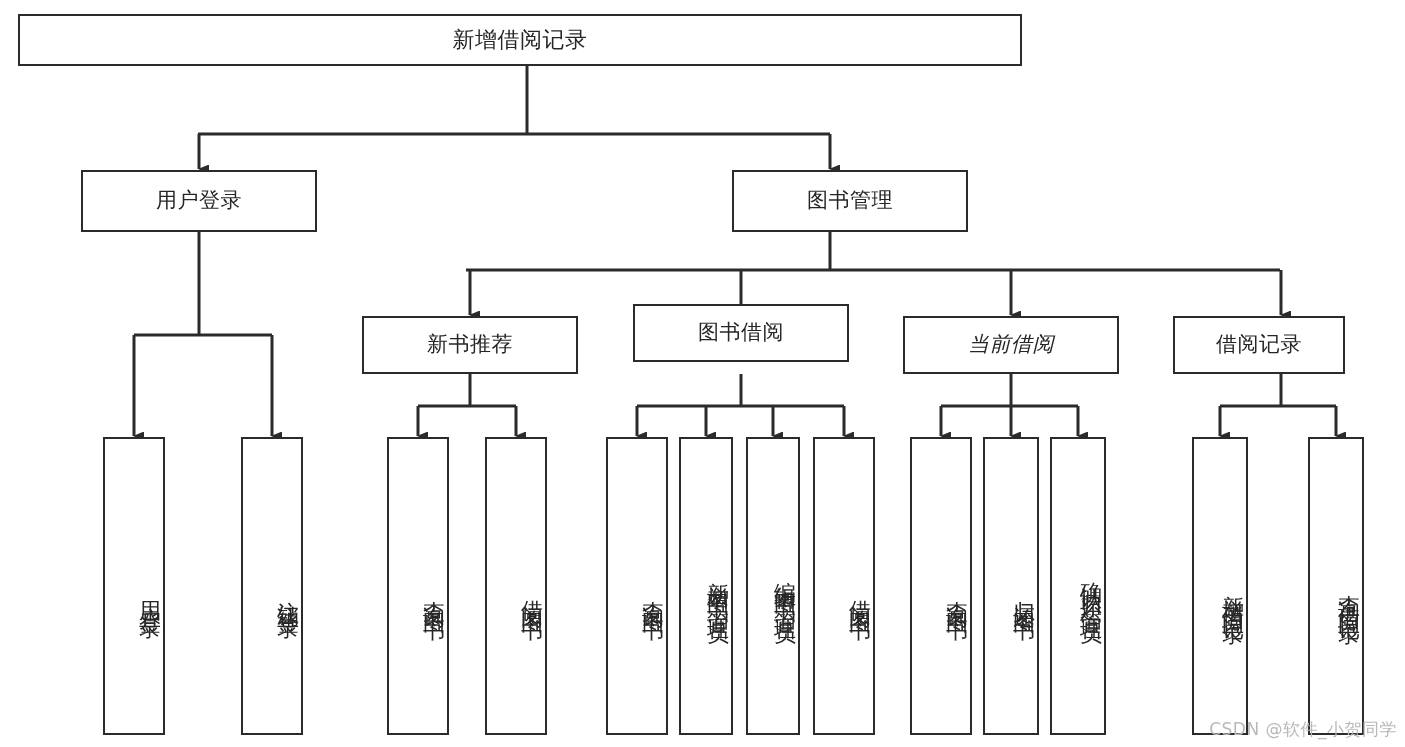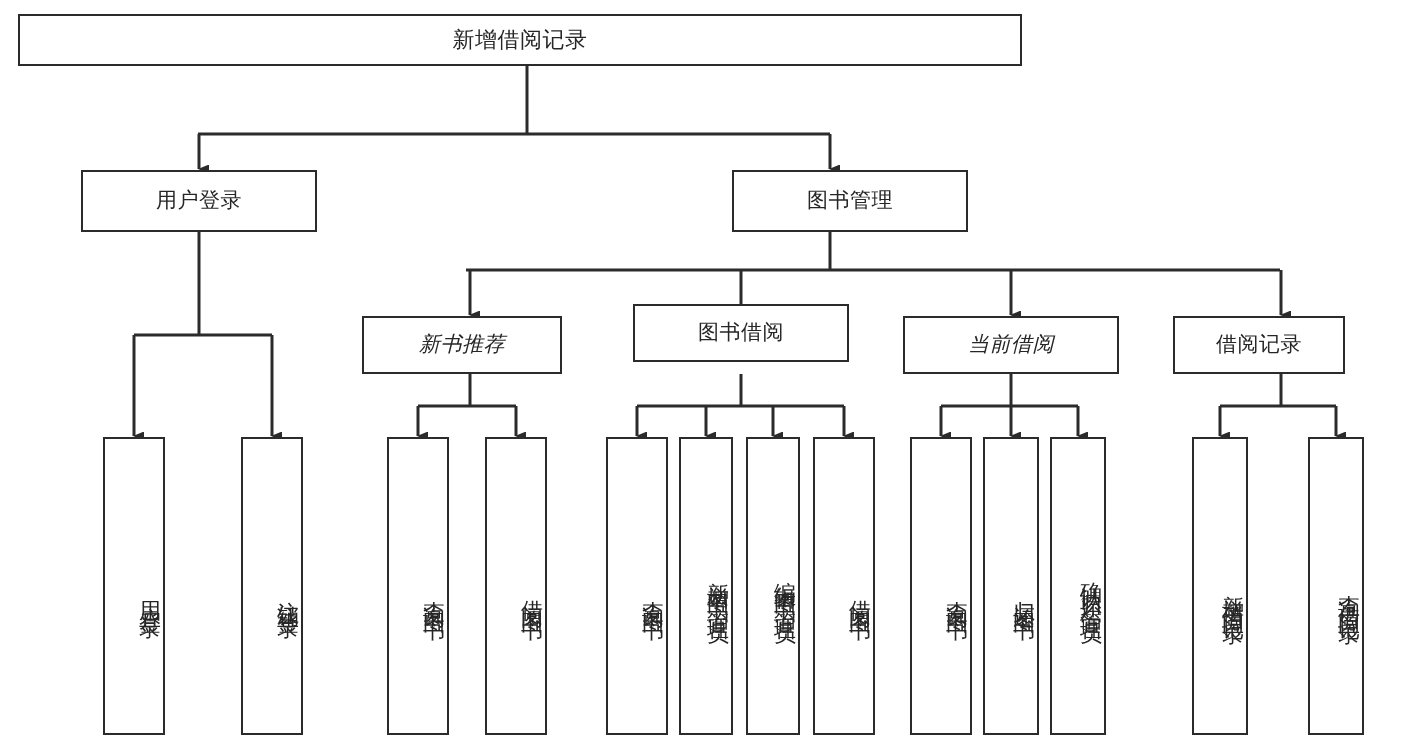--- a/index.html
+++ b/index.html
@@ -126,21 +126,21 @@
   <div id="nodes">
       <div class="node horizontal root" style="left: 18px; top: 14px; width: 1004px; height: 52px;">
         <span class="node-label">新增借阅记录</span>
       </div>
       <div class="node horizontal" style="left: 81px; top: 170px; width: 236px; height: 62px;">
         <span class="node-label">用户登录</span>
       </div>
       <div class="node horizontal" style="left: 712px; top: 170px; width: 236px; height: 62px; margin-left: 20px;">
         <span class="node-label">图书管理</span>
       </div>
-      <div class="node horizontal" style="left: 362px; top: 316px; width: 200px; height: 58px; font-style: italic;">
+      <div class="node horizontal" style="left: 362px; top: 316px; width: 216px; height: 58px;">
         <span class="node-label">新书推荐</span>
       </div>
       <div class="node horizontal" style="left: 633px; top: 304px; width: 216px; height: 58px;">
         <span class="node-label">图书借阅</span>
       </div>
       <div class="node horizontal" style="left: 903px; top: 316px; width: 216px; height: 58px; font-style: italic;">
         <span class="node-label">当前借阅</span>
       </div>
       <div class="node horizontal" style="left: 1173px; top: 316px; width: 172px; height: 58px;">
         <span class="node-label">借阅记录</span>
@@ -179,13 +179,14 @@
         <span class="node-label">确认归还（管理员）</span>
       </div>
       <div class="node vertical" style="left: 1192px; top: 437px; width: 56px; height: 298px;">
         <span class="node-label">新增借阅记录</span>
       </div>
       <div class="node vertical" style="left: 1308px; top: 437px; width: 56px; height: 298px;">
         <span class="node-label">查询借阅记录</span>
       </div>
     </div>
 
+  <div id="watermark">CSDN @软件_小贺同学</div>
 </div>
 
 </body></html>

